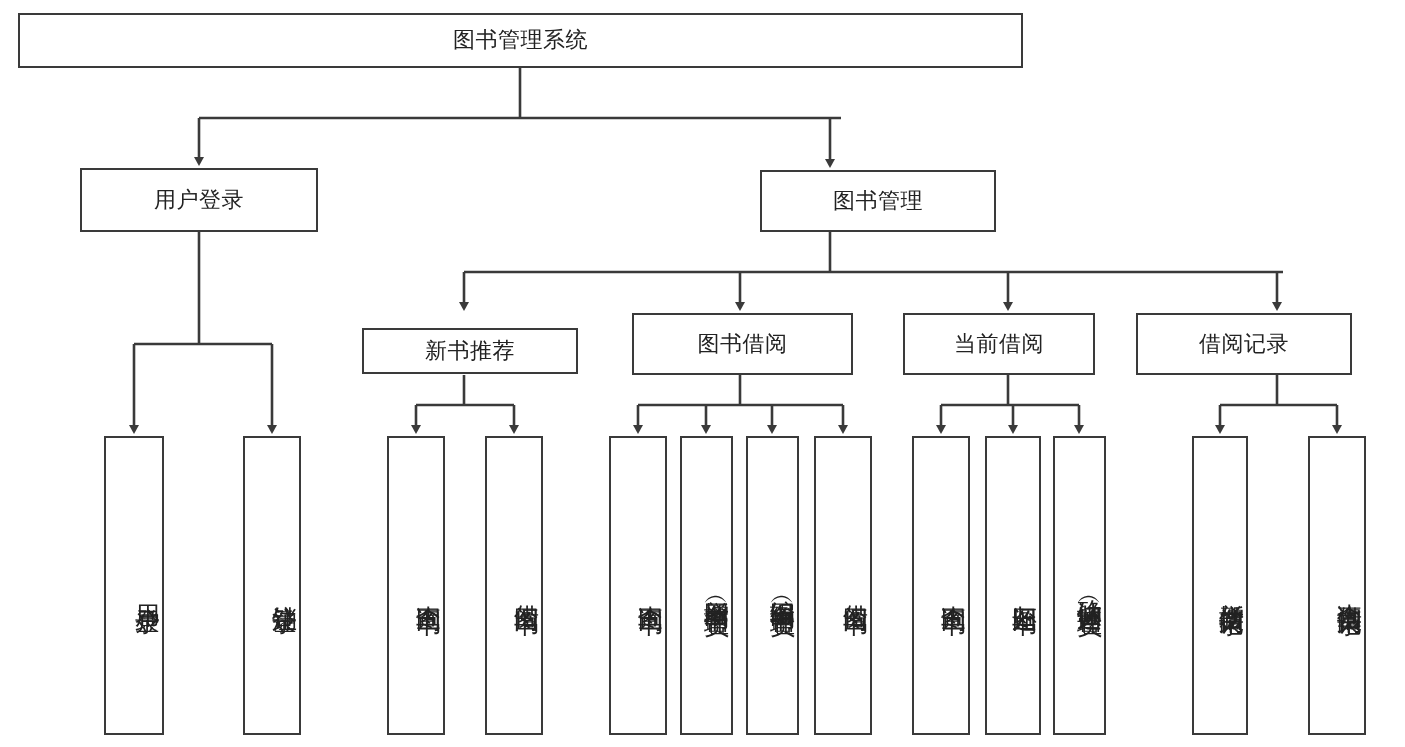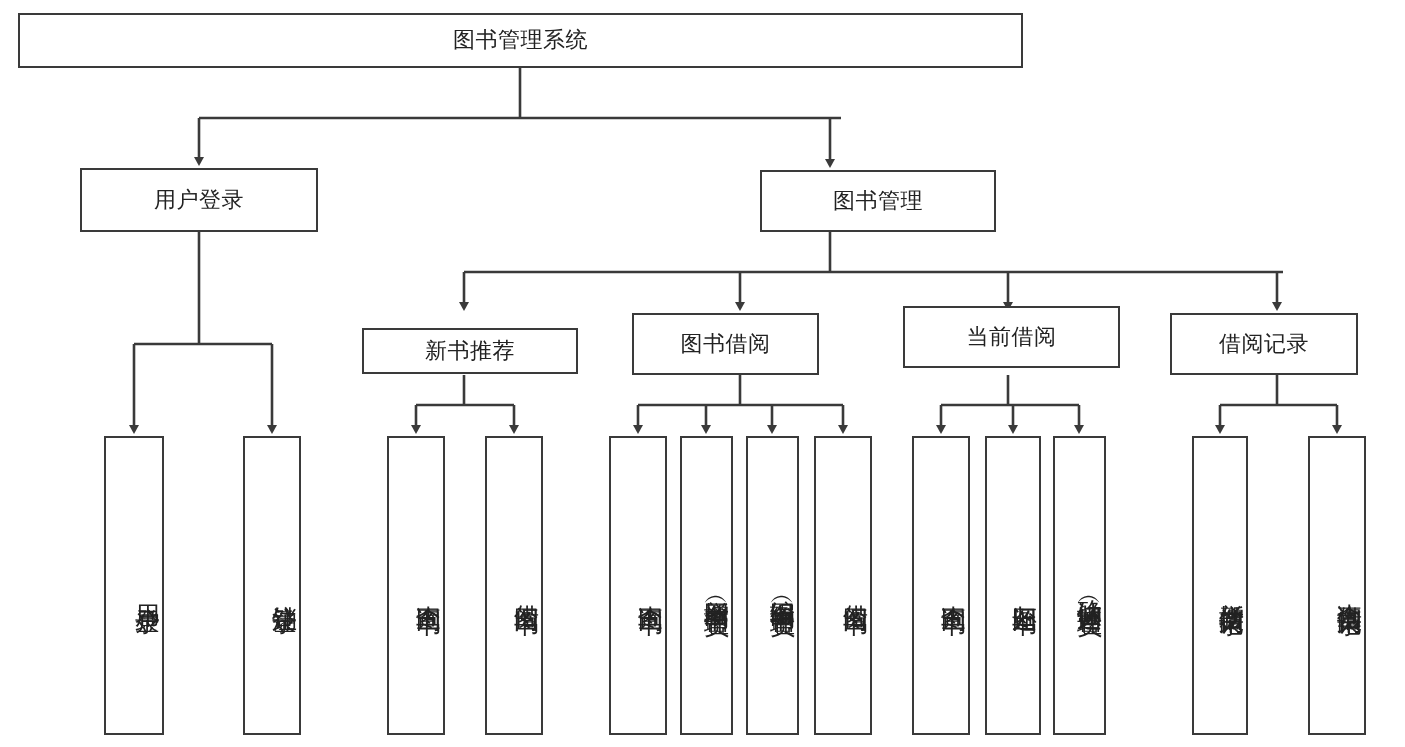--- a/index.html
+++ b/index.html
@@ -133,27 +133,27 @@
   <div class="node node-h" style="left:80px;top:168px;width:238px;height:64px;">
     <span>用户登录</span>
   </div>
   <div class="node node-h" style="left:712px;top:170px;width:236px;height:62px;margin-left:48px;">
     <span>图书管理</span>
   </div>
 
   <div class="node node-h" style="left:362px;top:313px;width:216px;height:46px;margin-top:15px;">
     <span>新书推荐</span>
   </div>
-  <div class="node node-h" style="left:632px;top:313px;width:187px;height:62px;text-align:right;">
+  <div class="node node-h" style="left:632px;top:313px;width:221px;height:62px;text-align:right;">
     <span>图书借阅</span>
   </div>
-  <div class="node node-h" style="left:903px;top:306px;width:217px;height:62px;">
+  <div class="node node-h" style="left:903px;top:313px;width:192px;height:62px;">
     <span>当前借阅</span>
   </div>
-  <div class="node node-h" style="left:1170px;top:313px;width:188px;height:62px;">
+  <div class="node node-h" style="left:1136px;top:313px;width:216px;height:62px;">
     <span>借阅记录</span>
   </div>
 
   <div class="node node-v" style="left:104px;top:436px;width:60px;height:299px;">
     <span class="vtext">用户登录</span>
   </div>
   <div class="node node-v" style="left:243px;top:436px;width:58px;height:299px;">
     <span class="vtext">注销登录</span>
   </div>
   <div class="node node-v" style="left:387px;top:436px;width:58px;height:299px;">

